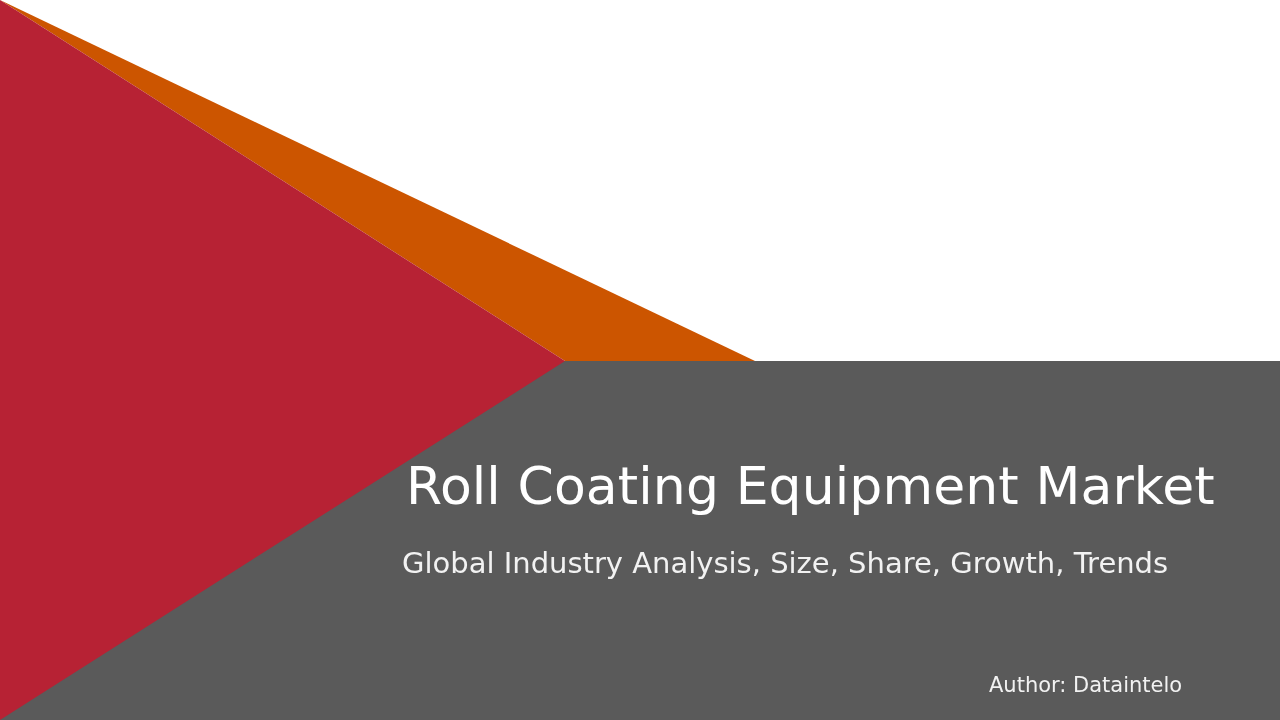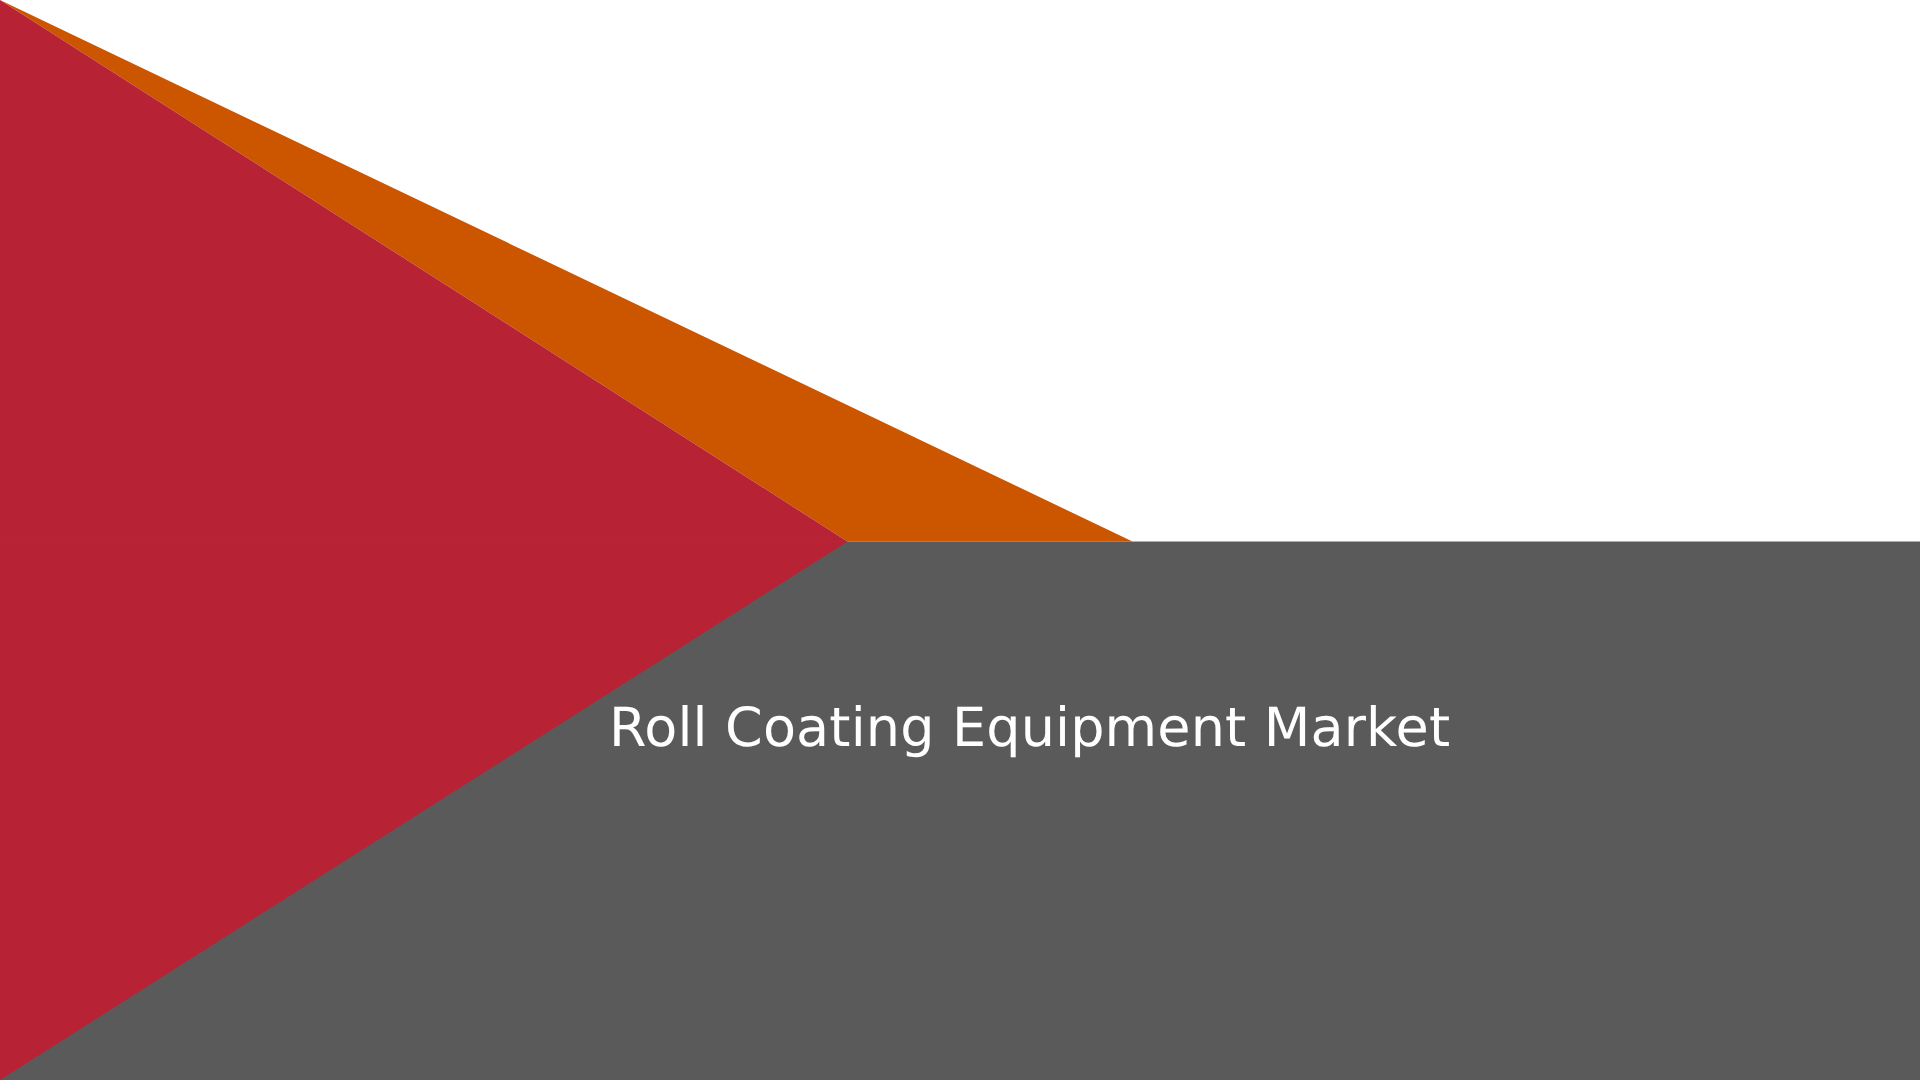--- a/index.html
+++ b/index.html
@@ -47,21 +47,21 @@
     width: 1280px;
     height: 359px;
   }
 
   .title {
     position: absolute;
     left: 406px;
     top: 101px;
     margin: 0;
     font-family: "DejaVu Sans", sans-serif;
-    font-size: 36px;
+    font-size: 52px;
     font-weight: 400;
     line-height: 48px;
     color: #ffffff;
     white-space: nowrap;
     letter-spacing: 0.1px;
     text-align: center;
   }
 
   .subtitle {
     position: absolute;
@@ -107,18 +107,20 @@
 
   <svg class="shape-layer" viewBox="0 0 1280 720" width="1280" height="720" preserveAspectRatio="none">
     <polygon points="0,361 565,361 0,720" fill="#b72234"></polygon>
   </svg>
 
   <div class="text-block">
 
     <h1 class="title">Roll Coating Equipment Market</h1>
 
     <div class="subtitle">
+      <span class="line">Global  Industry Analysis, Size, Share, Growth, Trends</span>
     </div>
 
+    <div class="author">Author: Dataintelo</div>
 
   </div>
 
 </div>
 
 </body></html>

